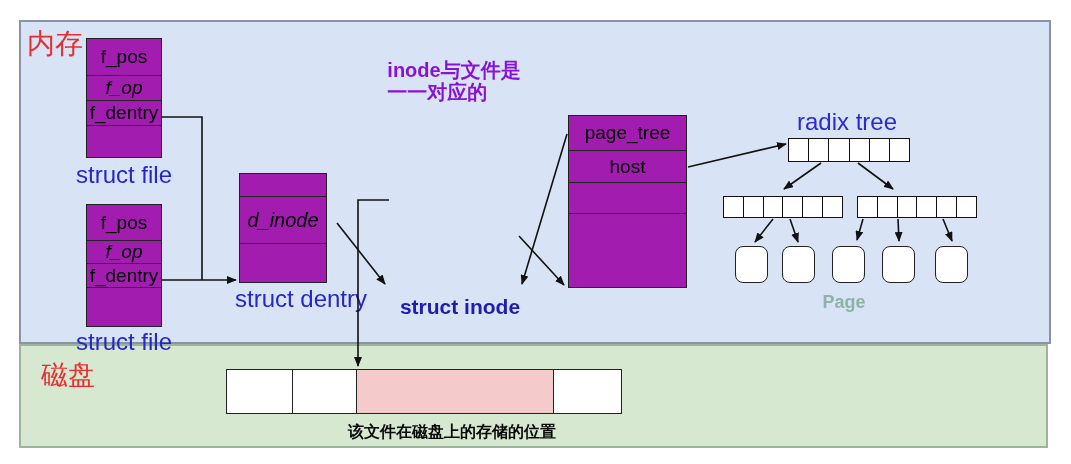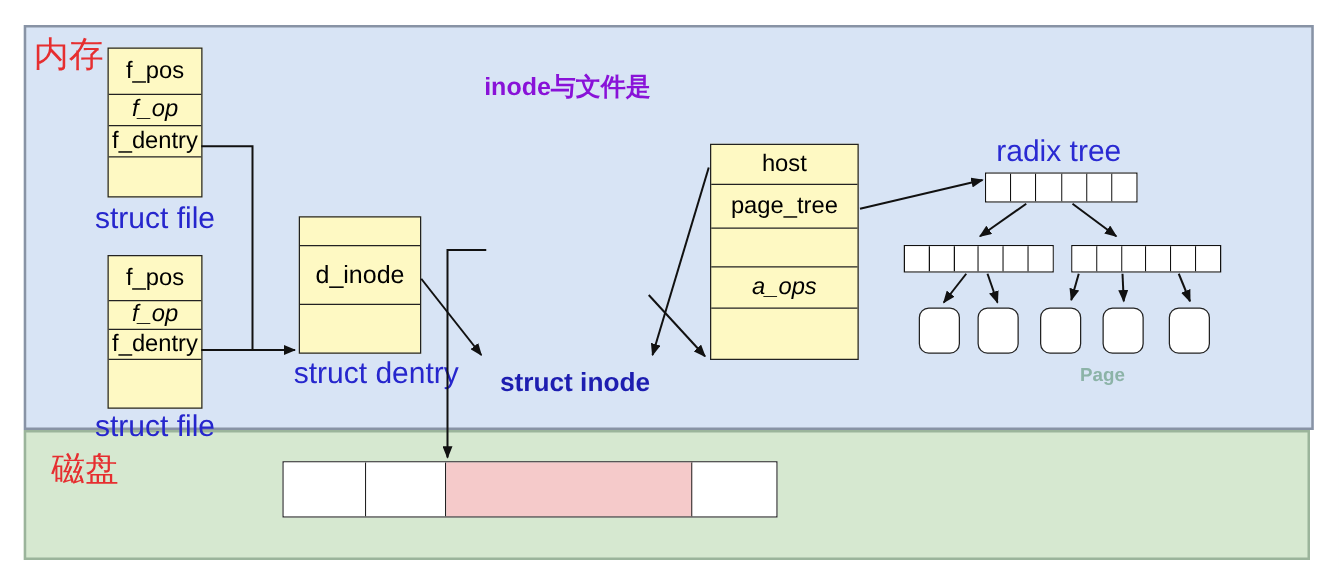--- a/index.html
+++ b/index.html
@@ -8,42 +8,42 @@
     font-family:"Liberation Sans","DejaVu Sans",sans-serif;overflow:hidden;
   }
   .panel{position:absolute;box-sizing:border-box;}
   #memory-panel{left:19px;top:20px;width:1032px;height:324px;background:#d8e4f5;border:2px solid #8893a5;}
   #disk-panel{left:19px;top:344px;width:1029px;height:104px;background:#d6e8d0;border:2px solid #9bb49b;}
 
   .region-label{position:absolute;color:#e62e30;font-size:28px;line-height:28px;white-space:nowrap;}
   #memory-label{left:27px;top:30px;}
   #disk-label{left:41px;top:361px;font-size:27px;}
 
-  .struct-box{position:absolute;box-sizing:border-box;background:#fef9c3;border:1.6px solid #222;display:flex;flex-direction:column;}
+  .struct-box{position:absolute;box-sizing:border-box;background:#a21caf;border:1.6px solid #222;display:flex;flex-direction:column;}
   .cell{box-sizing:border-box;border-bottom:1.5px solid #222;display:flex;align-items:center;justify-content:center;
         font-size:19px;color:#000;white-space:nowrap;overflow:visible;}
   .cell:last-child{border-bottom:none;flex:1;}
   .italic{font-style:italic;}
   .bold{font-weight:bold;}
 
   .blue-label{position:absolute;color:#2626cd;font-size:24px;white-space:nowrap;transform:translateX(-50%);}
   .navy-label{position:absolute;color:#1d1db0;font-size:21px;font-weight:bold;white-space:nowrap;transform:translateX(-50%);text-align:center;line-height:22px;}
 
   #annotation{position:absolute;left:454px;top:59px;transform:translateX(-50%);color:#8912d8;font-weight:bold;
               font-size:20px;line-height:22px;white-space:nowrap;}
 
   .array-row{position:absolute;box-sizing:border-box;display:flex;background:#ffffff;border:1.5px solid #111;}
   .array-row .acell{flex:1;box-sizing:border-box;border-right:1.4px solid #111;background:#fff;}
   .array-row .acell:last-child{border-right:none;}
   #radix-root{left:788px;top:138px;width:122px;height:24px;}
   #radix-l2a{left:723px;top:196px;width:120px;height:22px;}
   #radix-l2b{left:857px;top:196px;width:120px;height:22px;}
 
   .page-box{position:absolute;top:246px;width:33px;height:37px;box-sizing:border-box;background:#fff;border:1.6px solid #222;border-radius:8px;}
-  #page-label{position:absolute;left:882px;top:292px;transform:translateX(-50%);color:#8cb3a7;font-size:15px;font-weight:bold;}
+  #page-label{position:absolute;left:844px;top:292px;transform:translateX(-50%);color:#8cb3a7;font-size:18px;font-weight:bold;}
   #radix-label{position:absolute;left:847px;top:108px;transform:translateX(-50%);color:#2a2ad2;font-size:24px;white-space:nowrap;}
 
   #disk-bar{position:absolute;left:226px;top:369px;width:396px;height:45px;box-sizing:border-box;border:1.6px solid #222;display:flex;background:#fff;}
   #disk-bar .sect{box-sizing:border-box;border-right:1.4px solid #222;height:100%;}
   #disk-bar .sect:last-child{border-right:none;}
   #disk-caption{position:absolute;left:452px;top:422px;transform:translateX(-50%);color:#0a0a0a;font-size:16px;font-weight:bold;white-space:nowrap;}
 
   #watermark{position:absolute;right:28px;top:397px;color:rgba(255,255,255,0.96);font-size:29px;letter-spacing:1px;
              white-space:nowrap;text-shadow:1px 1px 2px rgba(110,120,110,0.75);}
 
@@ -69,39 +69,39 @@
   <div class="blue-label" style="left:124px;top:161px;">struct file</div>
 
   <div class="struct-box" style="left:86px;top:204px;width:76px;height:123px;">
     <div class="cell" style="height:36px;">f_pos</div>
     <div class="cell italic" style="height:23px;">f_op</div>
     <div class="cell" style="height:24px;">f_dentry</div>
     <div class="cell"></div>
   </div>
   <div class="blue-label" style="left:124px;top:328px;">struct file</div>
 
-  <div class="struct-box" style="left:239px;top:173px;width:98px;height:110px;">
+  <div class="struct-box" style="left:239px;top:173px;width:88px;height:110px;font-style:italic;">
     <div class="cell" style="height:23px;"></div>
     <div class="cell" style="height:47px;font-size:20px;">d_inode</div>
     <div class="cell"></div>
   </div>
   <div class="blue-label" style="left:301px;top:285px;text-align:right;">struct dentry</div>
 
   <div class="navy-label" style="left:460px;top:296px;text-align:right;">struct inode</div>
 
   <div class="struct-box" style="left:568px;top:115px;width:119px;height:173px;">
+    <div class="cell" style="height:35px;">page_tree</div>
     <div class="cell" style="height:32px;">host</div>
-    <div class="cell" style="height:35px;">page_tree</div>
     <div class="cell" style="height:31px;"></div>
-    <div class="cell italic" style="height:33px;">a_ops</div>
     <div class="cell"></div>
   </div>
 
   <div id="annotation">
     <div>inode与文件是</div>
+    <div>一一对应的</div>
   </div>
 
   <div id="radix-label">radix tree</div>
   <div id="radix-root" class="array-row">
     <div class="acell"></div>
       <div class="acell"></div>
       <div class="acell"></div>
       <div class="acell"></div>
       <div class="acell"></div>
       <div class="acell"></div>
@@ -129,20 +129,21 @@
   <div class="page-box" style="left:882px;"></div>
   <div class="page-box" style="left:935px;"></div>
   <div id="page-label">Page</div>
 
   <div id="disk-bar">
     <div class="sect" style="width:66px;background:#ffffff;"></div>
     <div class="sect" style="width:64px;background:#ffffff;"></div>
     <div class="sect" style="width:197px;background:#f5caca;"></div>
     <div class="sect" style="flex:1;background:#ffffff;"></div>
   </div>
+  <div id="disk-caption">该文件在磁盘上的存储的位置</div>
 
 
   <svg id="arrows" width="1071" height="464" viewBox="0 0 1071 464">
     <defs>
       <marker id="ah" viewBox="0 0 10 8" refX="9" refY="4" markerWidth="10" markerHeight="8" markerUnits="userSpaceOnUse" orient="auto">
         <path d="M0,0 L10,4 L0,8 z" fill="#111"></path>
       </marker>
     </defs>
     <g stroke="#111" stroke-width="1.6" fill="none">
 

